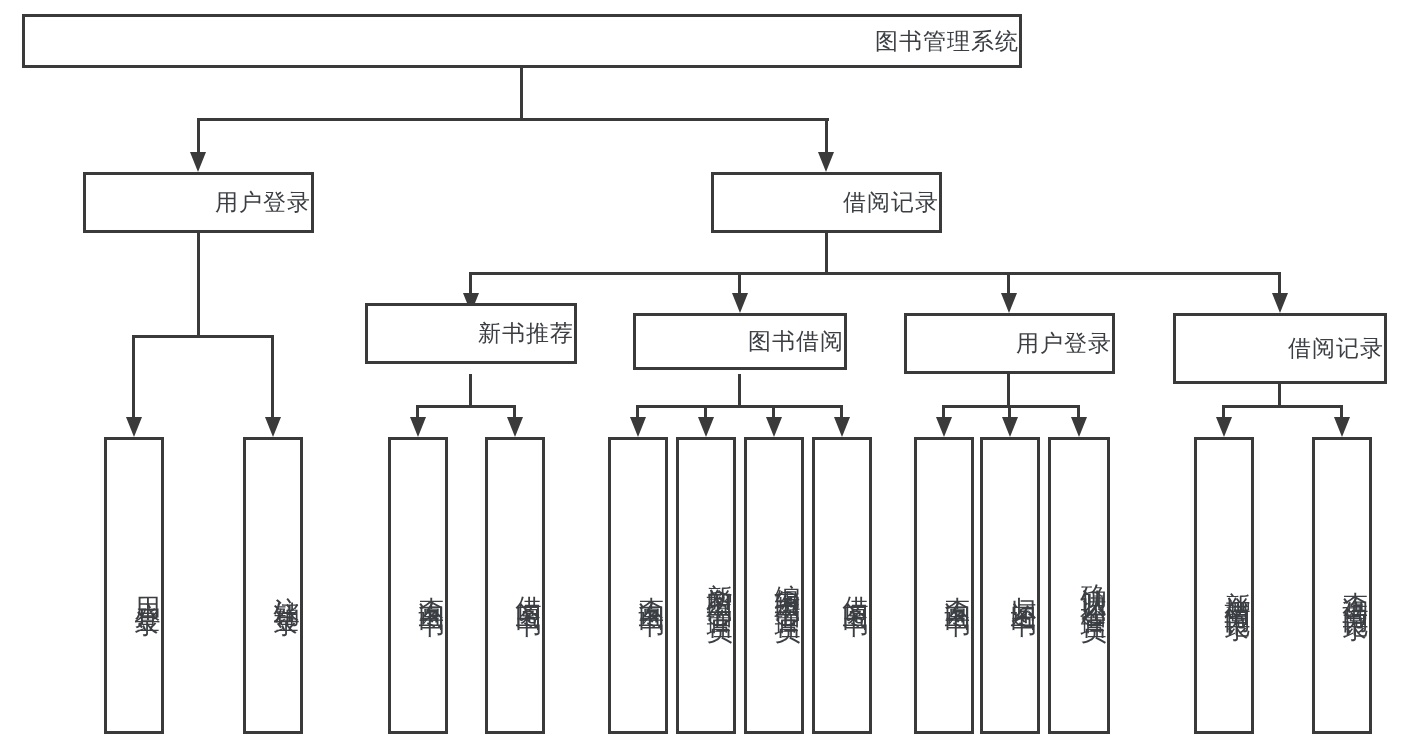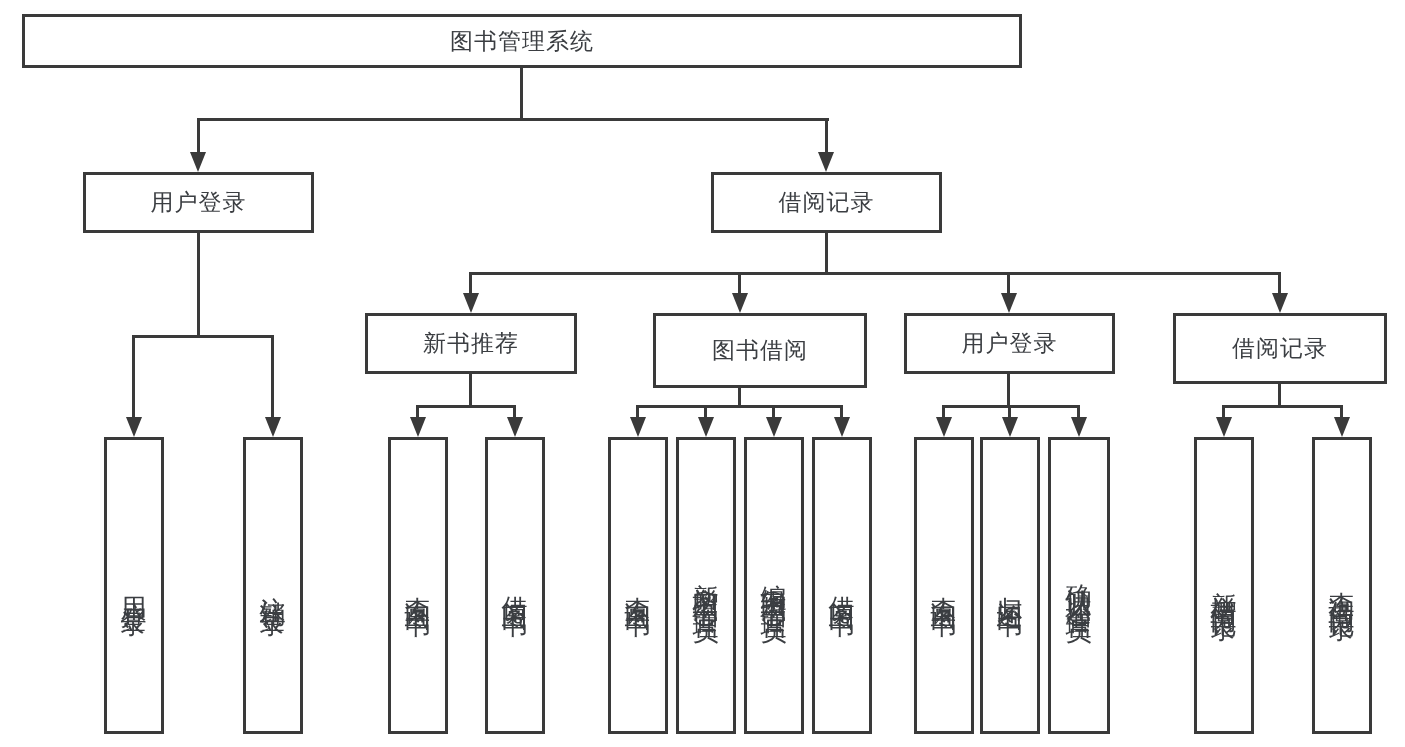--- a/index.html
+++ b/index.html
@@ -15,21 +15,21 @@
     background: #ffffff;
     overflow: hidden;
   }
   .box {
     position: absolute;
     box-sizing: border-box;
     border: 3px solid #3a3a3a;
     background: #ffffff;
     display: flex;
     align-items: center;
-    justify-content: center;
+    justify-content: flex-end;
     color: #3b3e42;
     z-index: 2;
   }
   .hlabel {
     font-size: 23px;
     letter-spacing: 1px;
     white-space: nowrap;
   }
   .vlabel {
     writing-mode: vertical-rl;
@@ -80,24 +80,24 @@
     <span class="hlabel">图书管理系统</span>
   </div>
 
   <div class="box" style="left:83px;top:172px;width:231px;height:61px;">
     <span class="hlabel">用户登录</span>
   </div>
   <div class="box" style="left:711px;top:172px;width:231px;height:61px;">
     <span class="hlabel">借阅记录</span>
   </div>
 
-  <div class="box" style="left:365px;top:313px;width:212px;height:61px;">
+  <div class="box" style="left:365px;top:303px;width:212px;height:61px;">
     <span class="hlabel">新书推荐</span>
   </div>
-  <div class="box" style="left:653px;top:313px;width:214px;height:75px;">
+  <div class="box" style="left:633px;top:313px;width:214px;height:57px;">
     <span class="hlabel">图书借阅</span>
   </div>
   <div class="box" style="left:904px;top:313px;width:211px;height:61px;">
     <span class="hlabel">用户登录</span>
   </div>
   <div class="box" style="left:1173px;top:313px;width:214px;height:71px;">
     <span class="hlabel">借阅记录</span>
   </div>
 
   <div class="box" style="left:104px;top:437px;width:60px;height:297px;">

